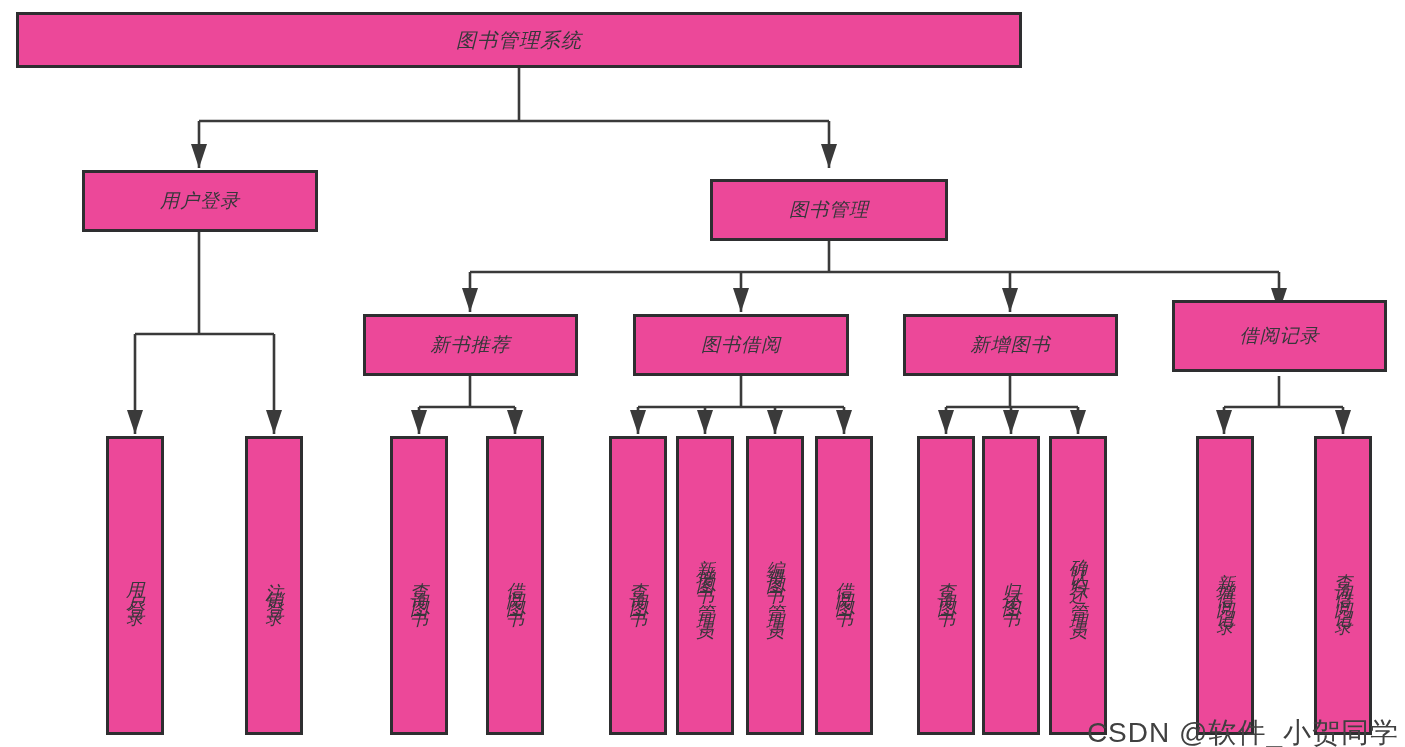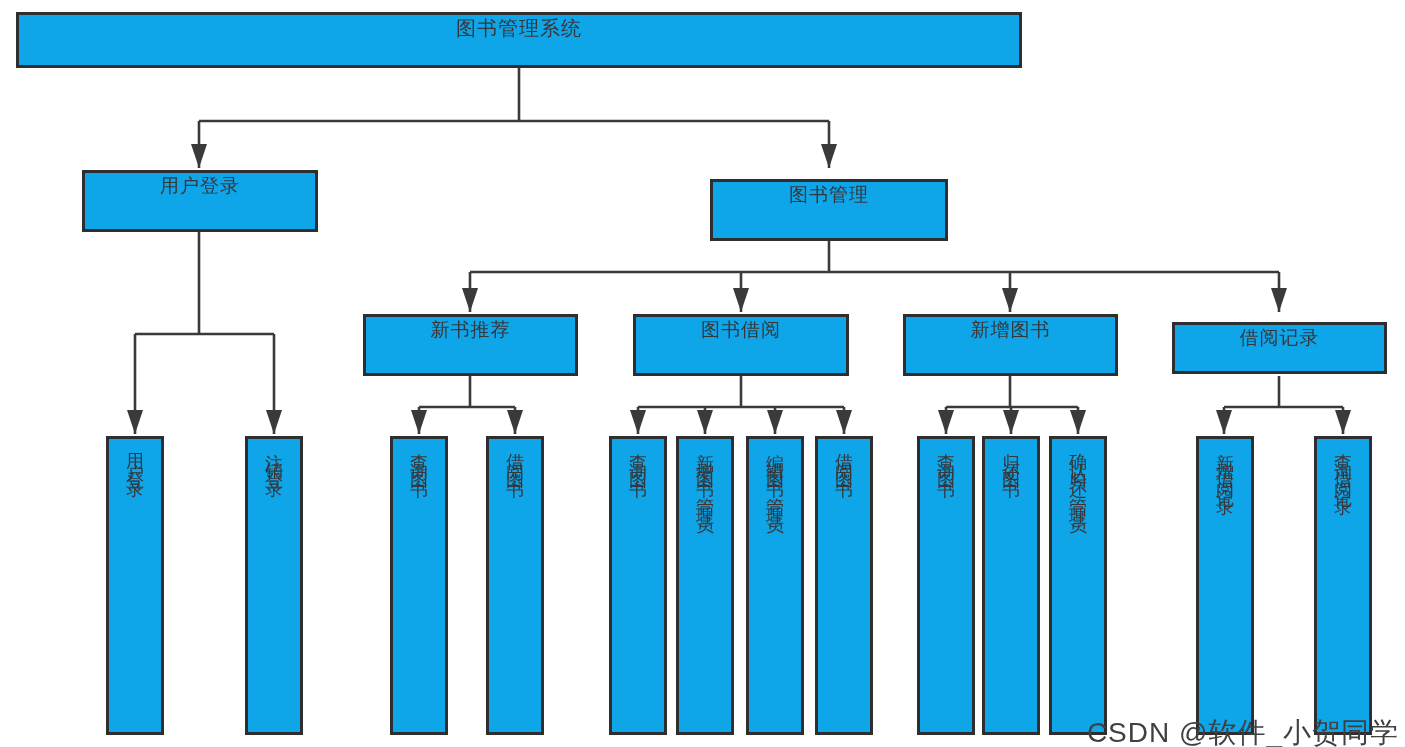--- a/index.html
+++ b/index.html
@@ -24,25 +24,26 @@
     position: absolute;
     left: 0; top: 0;
     width: 1405px;
     height: 747px;
     z-index: 1;
   }
   .box {
     position: absolute;
     box-sizing: border-box;
     border: 3px solid #2e2e30;
-    background: #0ea5e9;
+    background: #ec4899;
     display: flex;
-    align-items: flex-start;
+    align-items: center;
     justify-content: center;
     z-index: 2;
+    font-style: italic;
   }
   .box .lbl {
     color: #37373b;
     white-space: nowrap;
   }
   .box.h .lbl {
     font-size: 19px;
     letter-spacing: 1px;
   }
   .box.root .lbl {
@@ -132,21 +133,21 @@
 
   <div class="box h" style="left:633px; top:314px; width:216px; height:62px">
     <span class="lbl">图书借阅</span>
   </div>
   <div class="box h" style="left:363px; top:314px; width:215px; height:62px">
     <span class="lbl">新书推荐</span>
   </div>
   <div class="box h" style="left:903px; top:314px; width:215px; height:62px">
     <span class="lbl">新增图书</span>
   </div>
-  <div class="box h" style="left:1172px; top:322px; width:215px; height:52px">
+  <div class="box h" style="left:1172px; top:300px; width:215px; height:72px">
     <span class="lbl">借阅记录</span>
   </div>
 
   <div class="box v" style="left:106px; top:436px; width:58px; height:299px">
     <span class="lbl">用户登录</span>
   </div>
   <div class="box v" style="left:245px; top:436px; width:58px; height:299px">
     <span class="lbl">注销登录</span>
   </div>
 

